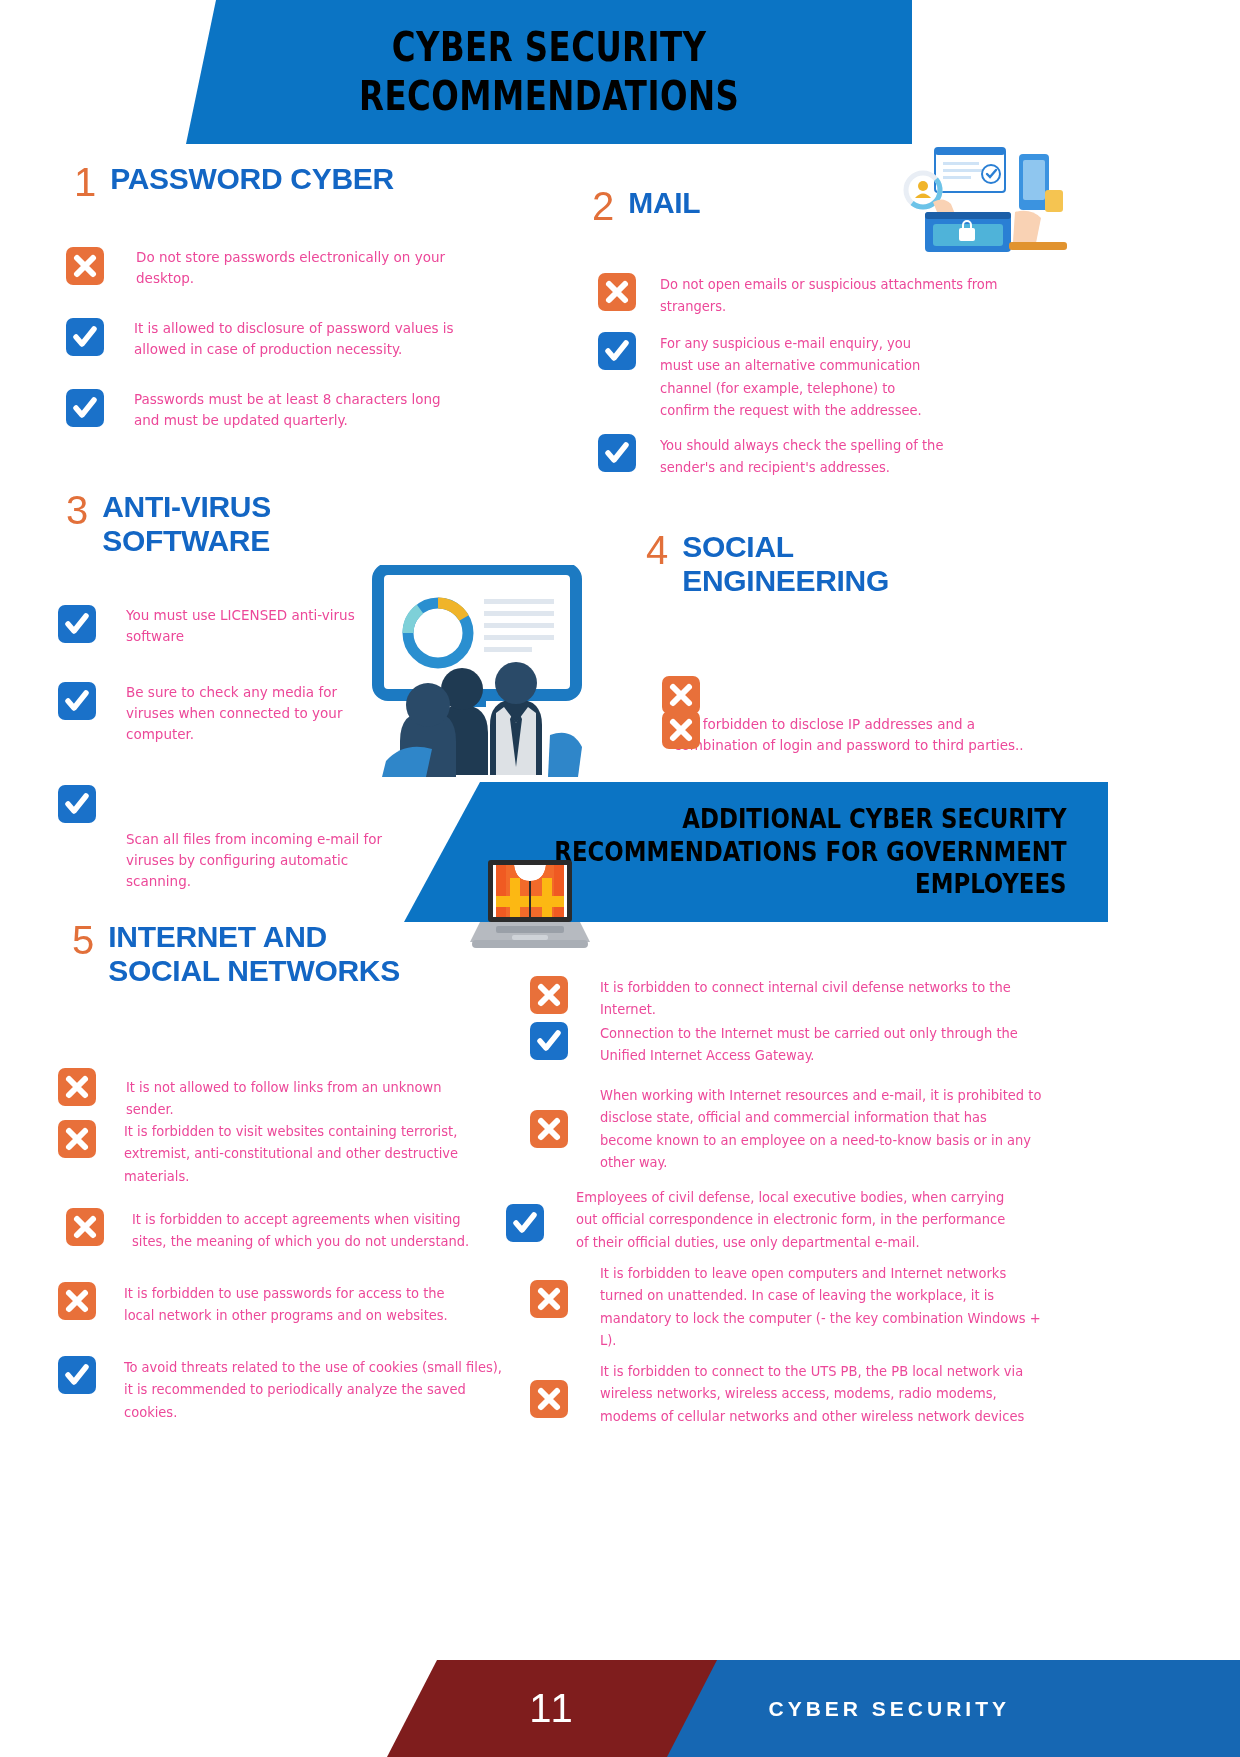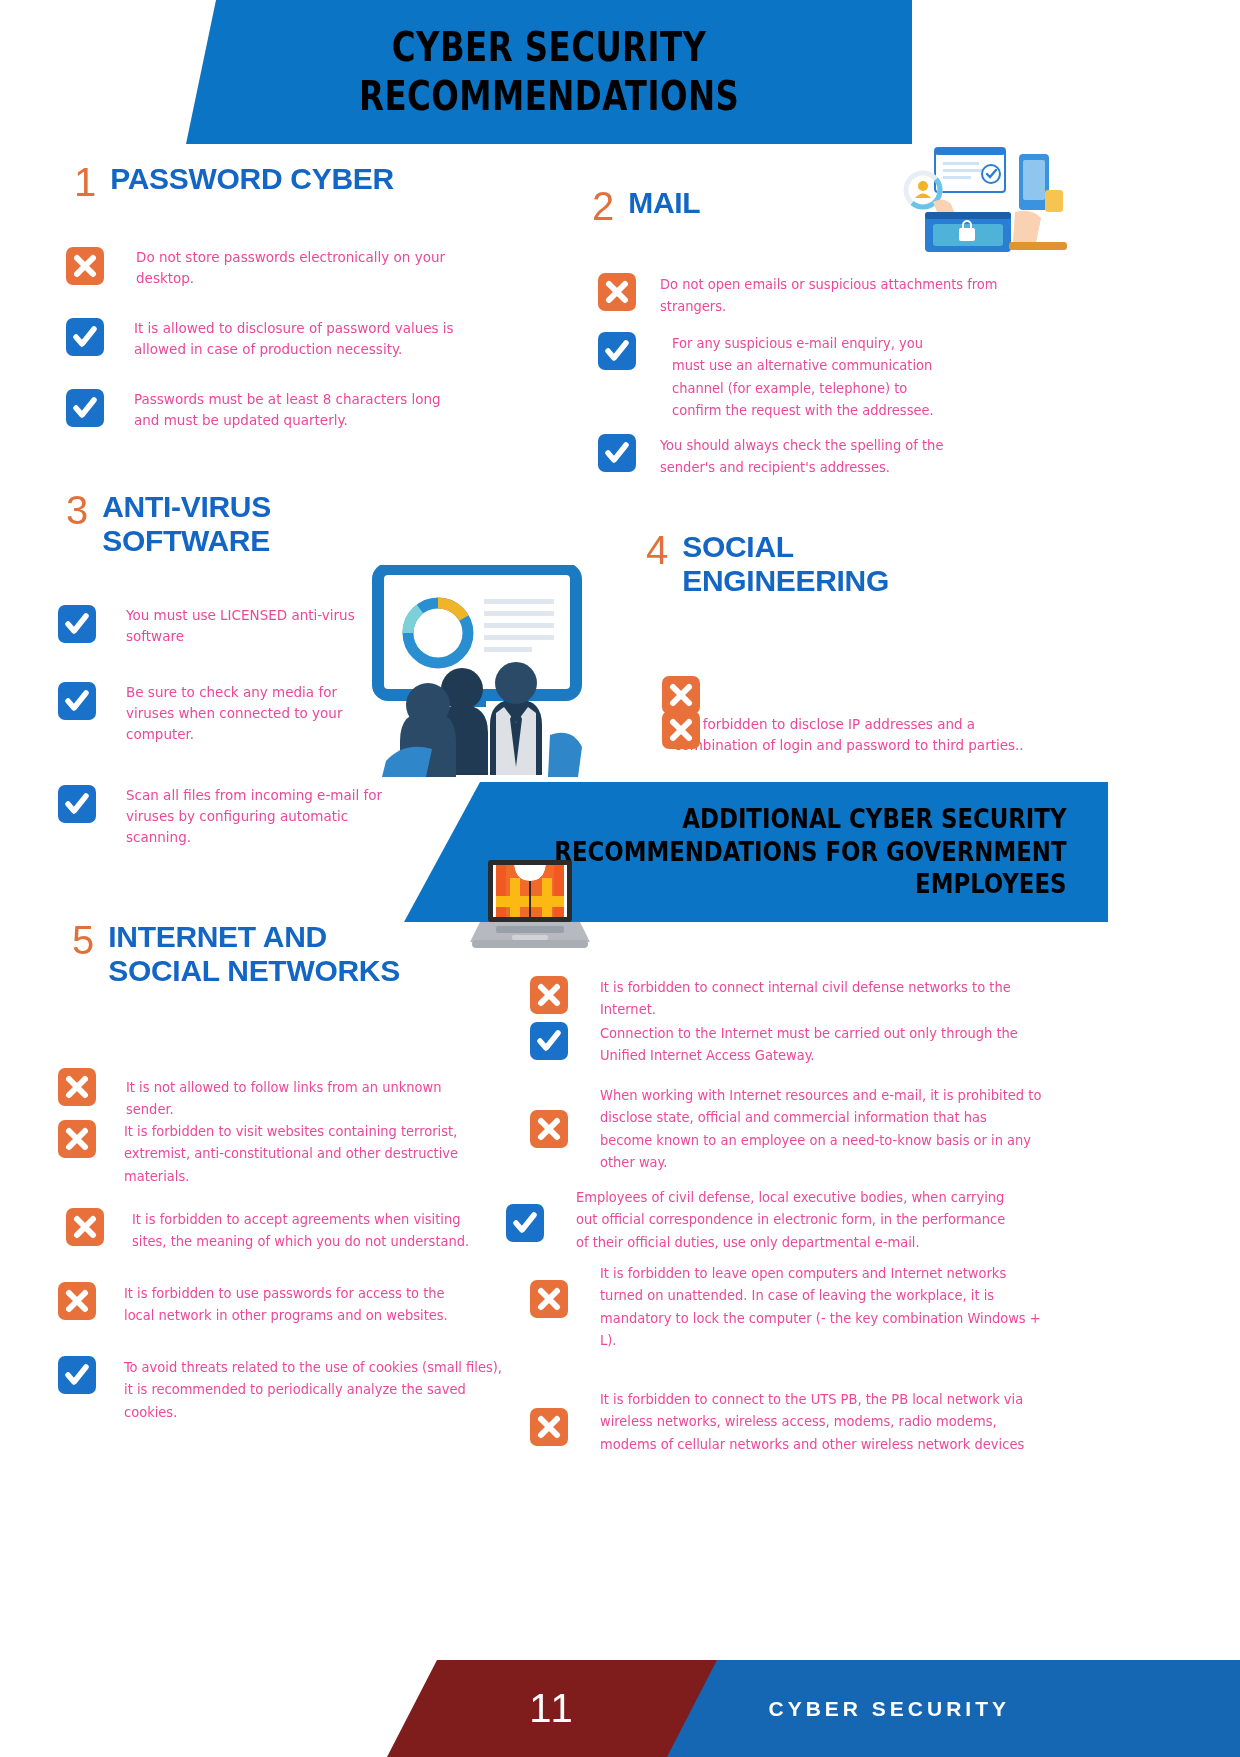--- a/index.html
+++ b/index.html
@@ -180,21 +180,21 @@
 
 <div class="item" style="left:598px; top:273px; width:400px;">
   <span class="icon-box cross">
     <svg width="38" height="38" viewBox="0 0 38 38">
         <path d="M11 11 L27 27 M27 11 L11 27" stroke="#ffffff" stroke-width="6" stroke-linecap="round"></path>
       </svg>
   </span>
   <span class="item-text narrow" style="padding-left:14px;">Do not open emails or suspicious attachments from strangers.</span>
 </div>
 
-<div class="item" style="left:598px; top:332px; width:340px;gap:12px;">
+<div class="item" style="left:598px; top:332px; width:340px;">
   <span class="icon-box check">
     <svg width="38" height="38" viewBox="0 0 38 38">
         <path d="M10 19 L16 26 L28 11" stroke="#ffffff" stroke-width="5.5" fill="none" stroke-linecap="round" stroke-linejoin="round"></path>
       </svg>
   </span>
   <span class="item-text narrow" style="padding-left:14px;">For any suspicious e-mail enquiry, you must use an alternative communication channel (for example, telephone) to confirm the request with the addressee.</span>
 </div>
 
 <div class="item" style="left:598px; top:434px; width:360px;">
   <span class="icon-box check">
@@ -228,21 +228,21 @@
   </span>
   <span class="item-text wide" style="padding-left:20px;">Be sure to check any media for viruses when connected to your computer.</span>
 </div>
 
 <div class="item" style="left:58px; top:785px; width:330px;">
   <span class="icon-box check">
     <svg width="38" height="38" viewBox="0 0 38 38">
         <path d="M10 19 L16 26 L28 11" stroke="#ffffff" stroke-width="5.5" fill="none" stroke-linecap="round" stroke-linejoin="round"></path>
       </svg>
   </span>
-  <span class="item-text wide" style="padding-left:20px;">Scan all files from incoming e-mail for viruses by configuring automatic scanning.</span>
+  <span class="item-text wide" style="padding-left:20px;margin-top:44px;">Scan all files from incoming e-mail for viruses by configuring automatic scanning.</span>
 </div>
 
 <div class="illus" style="left:372px; top:565px; width:240px; height:215px;">
   <svg width="240" height="215" viewBox="0 0 240 215">
     <rect x="6" y="4" width="198" height="126" rx="10" fill="none" stroke="#1c7ac2" stroke-width="12"></rect>
     <rect x="18" y="16" width="174" height="102" fill="#ffffff"></rect>
     <circle cx="66" cy="68" r="30" fill="none" stroke="#2a8fd0" stroke-width="11"></circle>
     <path d="M66 38 a30 30 0 0 1 26 15" stroke="#f0b429" stroke-width="11" fill="none"></path>
     <path d="M36 68 a30 30 0 0 1 12 -24" stroke="#7ed0d8" stroke-width="11" fill="none"></path>
     <rect x="112" y="34" width="70" height="5" fill="#dfe6ee"></rect>
@@ -400,21 +400,21 @@
 
 <div class="item" style="left:530px; top:1262px; width:512px;">
   <span class="icon-box cross" style="margin-top:18px;">
     <svg width="38" height="38" viewBox="0 0 38 38">
         <path d="M11 11 L27 27 M27 11 L11 27" stroke="#ffffff" stroke-width="6" stroke-linecap="round"></path>
       </svg>
   </span>
   <span class="item-text narrow" style="padding-left:22px;">It is forbidden to leave open computers and Internet networks turned on unattended. In case of leaving the workplace, it is mandatory to lock the computer (- the key combination Windows + L).</span>
 </div>
 
-<div class="item" style="left:530px; top:1360px; width:512px;margin-top:28px;">
+<div class="item" style="left:530px; top:1360px; width:512px;">
   <span class="icon-box cross" style="margin-top:20px;">
     <svg width="38" height="38" viewBox="0 0 38 38">
         <path d="M11 11 L27 27 M27 11 L11 27" stroke="#ffffff" stroke-width="6" stroke-linecap="round"></path>
       </svg>
   </span>
   <span class="item-text narrow" style="padding-left:22px;">It is forbidden to connect to the UTS PB, the PB local network via wireless networks, wireless access, modems, radio modems, modems of cellular networks and other wireless network devices</span>
 </div>
 
 <div class="footer">
   <div class="footer-dark">

